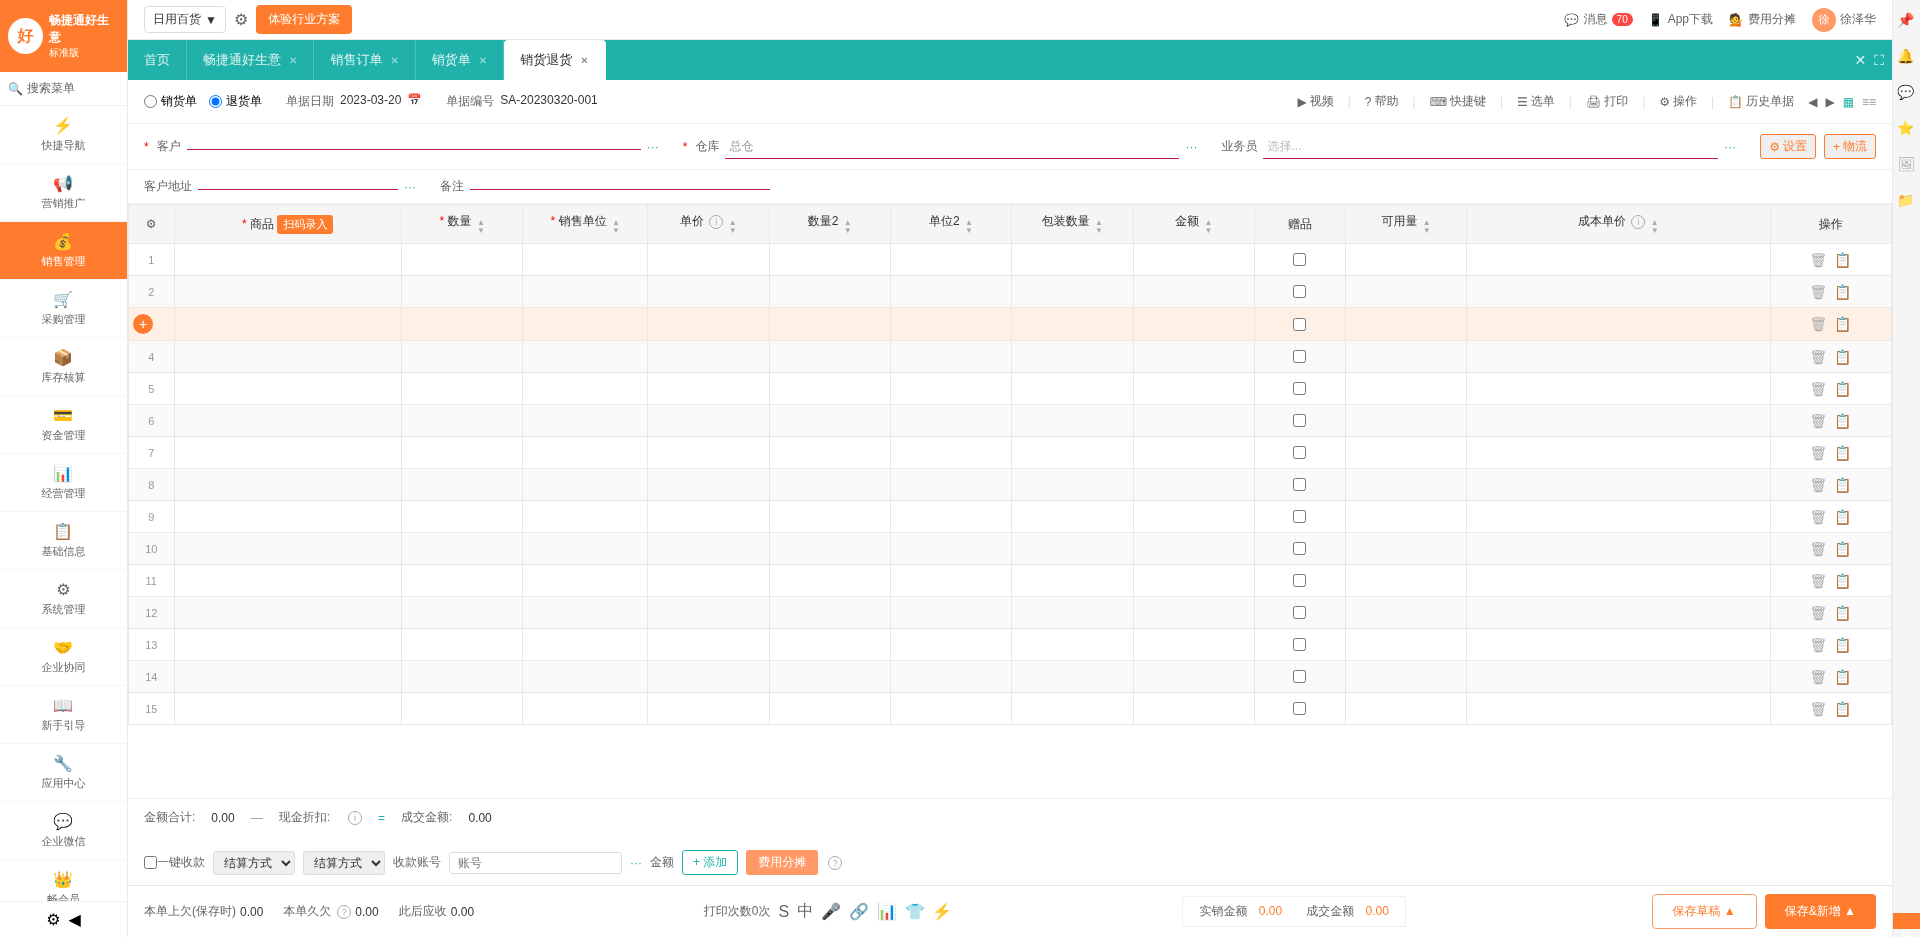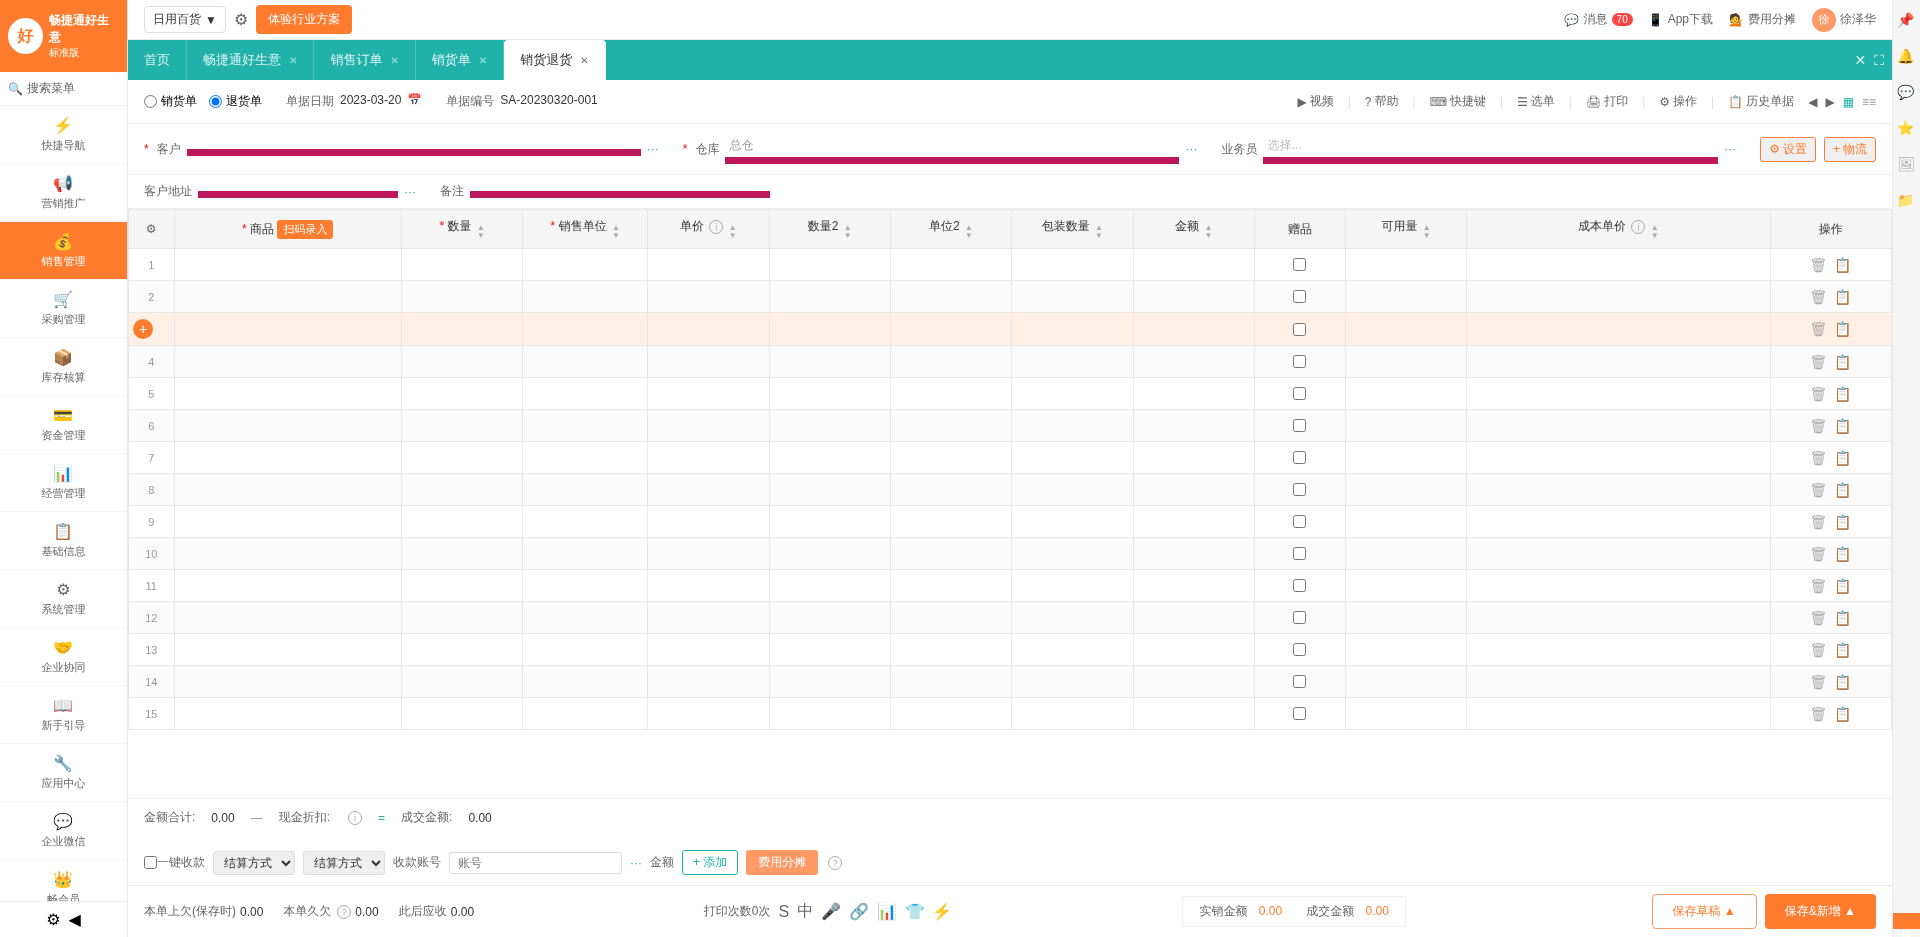--- a/index.html
+++ b/index.html
@@ -50,21 +50,21 @@
     .form-field { display: flex; align-items: flex-start; gap: 6px; }
     .form-label { color: #666; font-size: 12px; white-space: nowrap; }
     .form-value { color: #333; font-size: 12px; font-weight: 400; }
     .form-header-tools { margin-left: auto; display: flex; align-items: center; gap: 8px; }
     .tool-btn { display: flex; align-items: center; gap: 3px; cursor: pointer; color: #666; font-size: 12px; padding: 3px 6px; border-radius: 3px; }
 
     
     .form-fields { padding: 10px 16px; display: flex; align-items: center; gap: 24px; border-bottom: 1px solid #f0f0f0; flex-wrap: wrap; }
     .field-group { display: flex; align-items: center; gap: 6px; flex: 1; min-width: 200px; }
     .required-star { color: #f00; margin-right: 2px; }
-    .field-input { flex: 1; border-bottom: 7px solid #be185d; padding: 3px 4px; min-width: 120px; color: #999; font-size: 12px; }
+    .field-input { flex: 1; border-bottom: 1px solid #be185d; padding: 3px 4px; min-width: 120px; color: #999; font-size: 12px; }
     .field-dots { color: #20b2aa; cursor: pointer; }
     .field-action-btns { margin-left: auto; display: flex; gap: 8px; }
     .field-action-btn { display: flex; align-items: center; gap: 3px; cursor: pointer; color: #ff7c2f; border: 1px solid #ff7c2f; border-radius: 3px; padding: 3px 8px; font-size: 12px; }
 
     
     .form-fields2 { padding: 8px 16px; display: flex; align-items: center; gap: 24px; border-bottom: 1px solid #f0f0f0; }
     .field-group2 { display: flex; align-items: center; gap: 6px; }
 
     
     .table-container { flex: 1; overflow: auto; }

